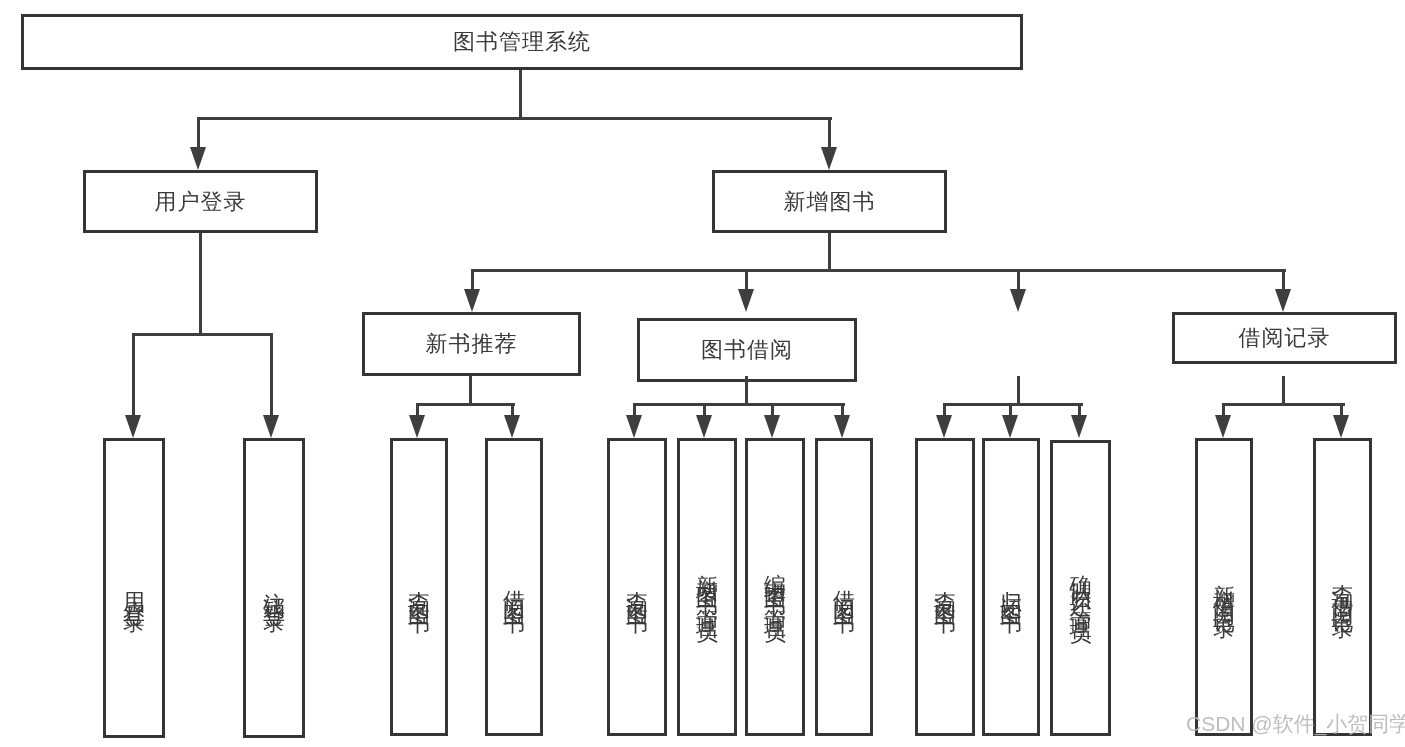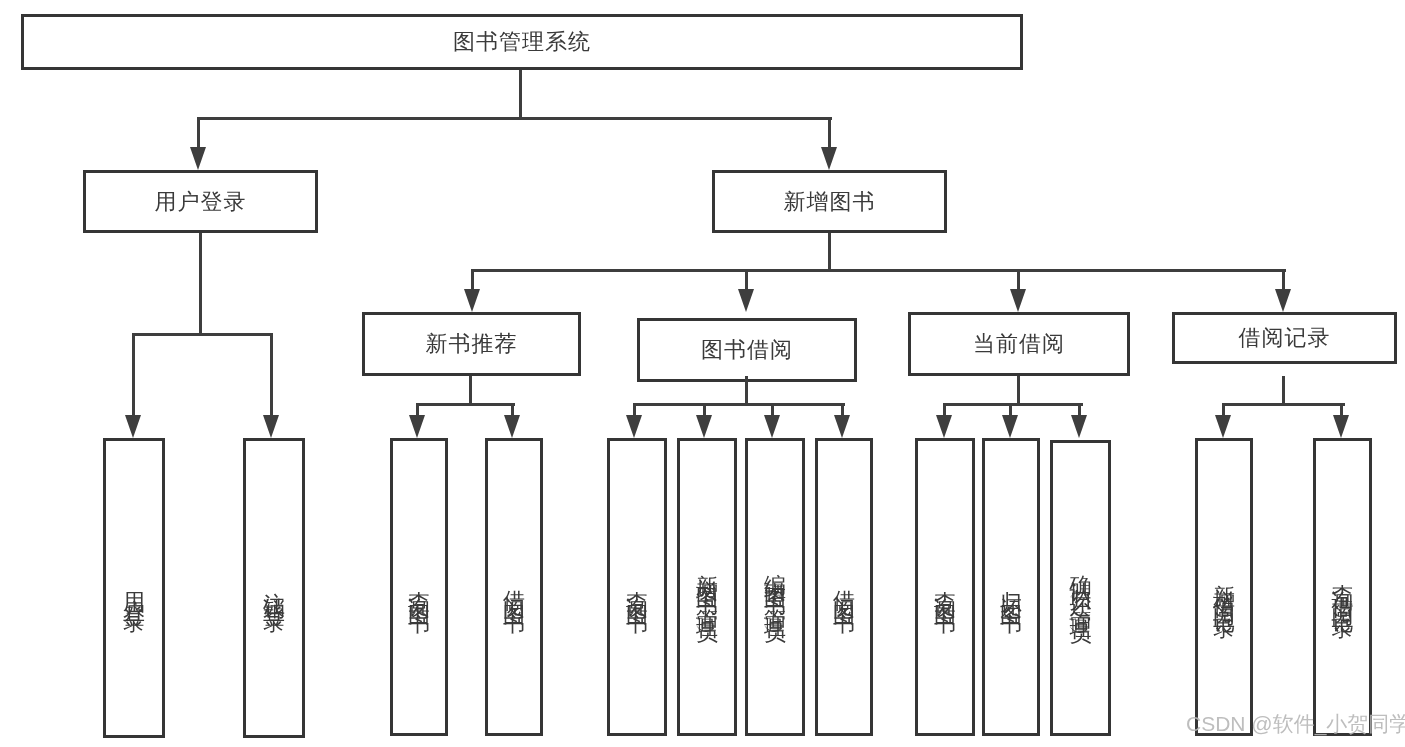--- a/index.html
+++ b/index.html
@@ -109,23 +109,20 @@
   <div class="arrow" style="left:1010px;top:289px;"></div>
   <div class="line" style="left:1282px;top:269px;width:3px;height:23px;"></div>
   <div class="arrow" style="left:1275px;top:289px;"></div>
 
   <div class="hbox" style="left:362px;top:312px;width:219px;height:64px;">
     <span>新书推荐</span>
   </div>
   <div class="hbox" style="left:637px;top:312px;width:220px;height:64px;margin-top:6px;">
     <span>图书借阅</span>
   </div>
-  <div class="hbox" style="left:908px;top:312px;width:222px;height:64px;">
-    <span>当前借阅</span>
-  </div>
   <div class="hbox" style="left:1172px;top:312px;width:225px;height:52px;">
     <span>借阅记录</span>
   </div>
 
   <div class="line" style="left:469px;top:376px;width:3px;height:30px;"></div>
   <div class="line" style="left:416px;top:403px;width:99px;height:3px;"></div>
   <div class="line" style="left:416px;top:403px;width:3px;height:15px;"></div>
   <div class="arrow" style="left:409px;top:415px;"></div>
   <div class="line" style="left:511px;top:403px;width:3px;height:15px;"></div>
   <div class="arrow" style="left:504px;top:415px;"></div>

